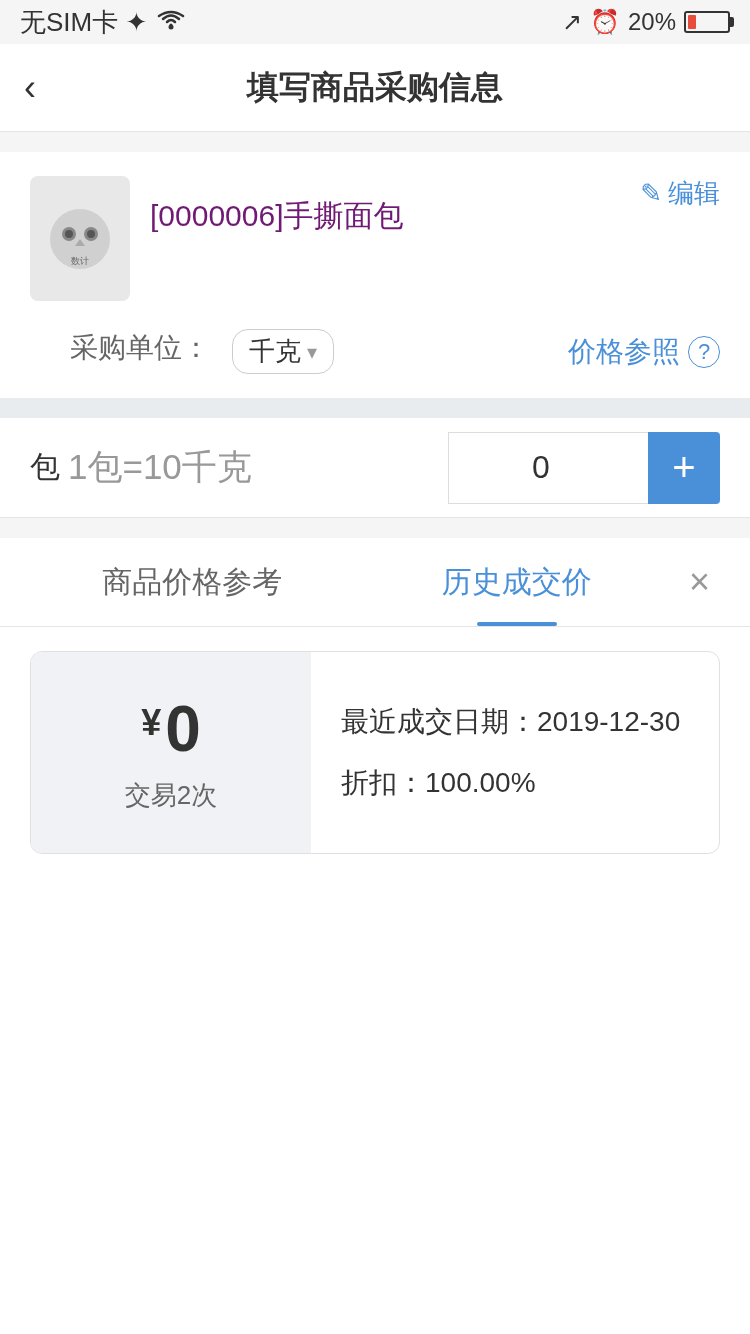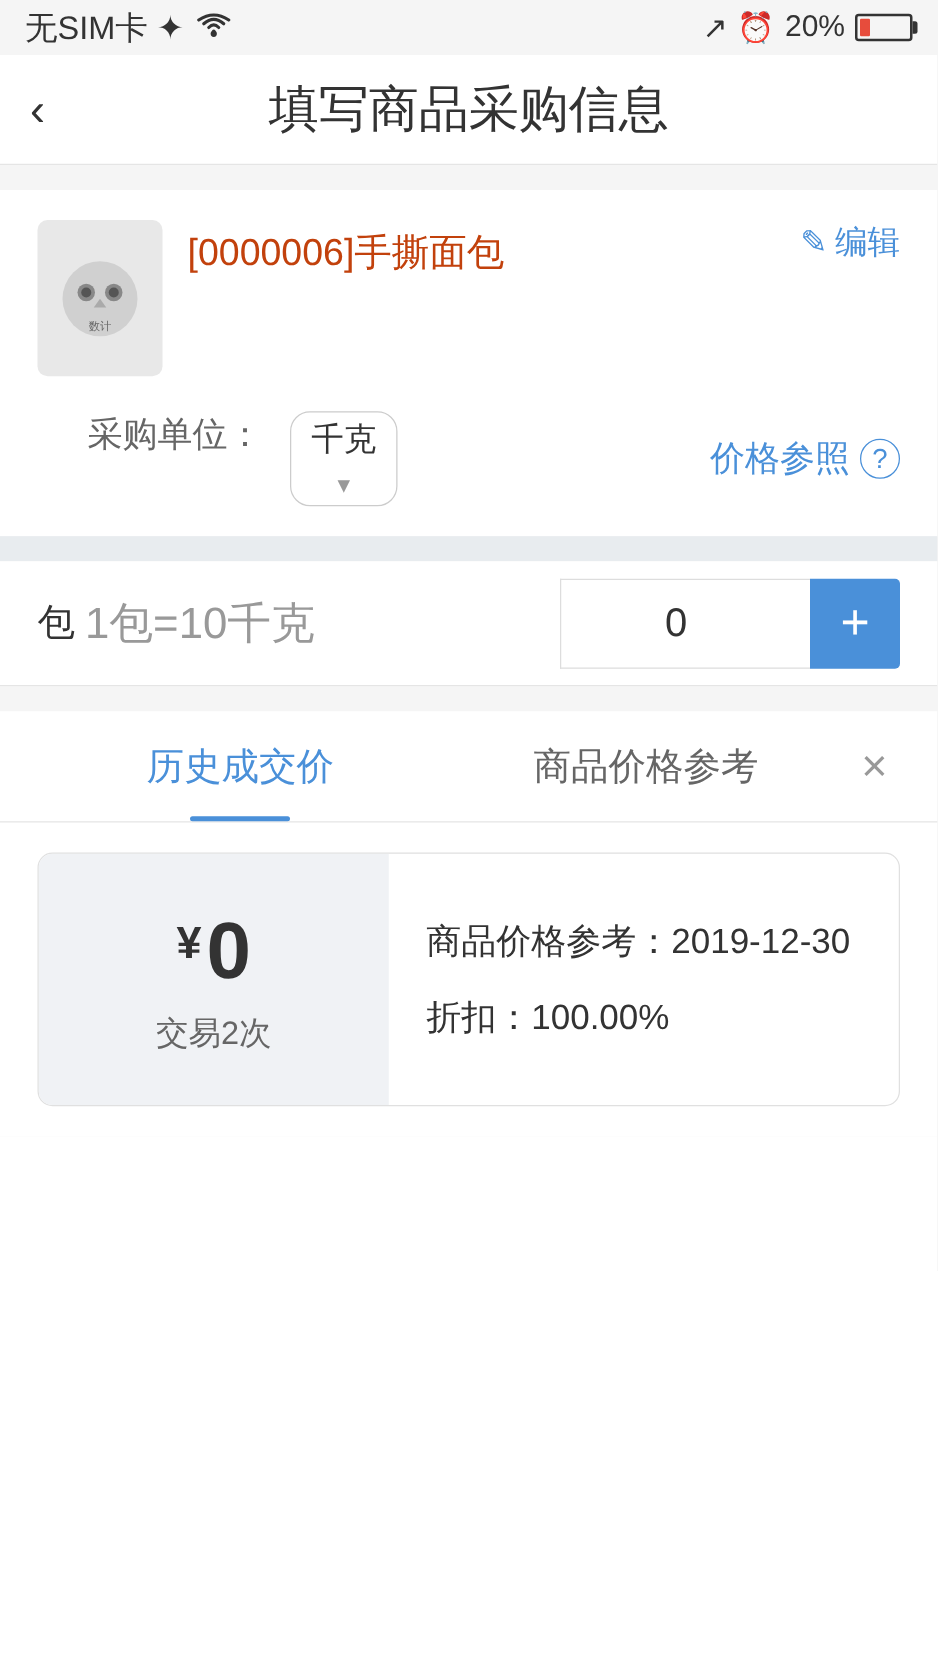--- a/index.html
+++ b/index.html
@@ -80,22 +80,22 @@
       border-bottom: 1px solid #e5e5e5;
     }
     .nav-back {
       position: absolute;
       left: 24px;
       font-size: 36px;
       color: #333;
       cursor: pointer;
     }
     .nav-title {
-      font-size: 40px;
-      font-weight: 400;
+      font-size: 32px;
+      font-weight: 700;
       color: #333;
     }
 
     
     .product-section {
       background: #fff;
       margin-top: 20px;
       padding: 24px 30px;
     }
     .product-header {
@@ -113,22 +113,22 @@
       height: 125px;
       background: #e8e8e8;
       border-radius: 8px;
       display: flex;
       align-items: center;
       justify-content: center;
       flex-shrink: 0;
     }
     .product-name {
       font-size: 30px;
-      color: #c2410c;
-      margin-top: 6px;
+      color: #701a75;
+      margin-top: 20px;
       font-weight: 500;
     }
     .edit-btn {
       color: #4a90d9;
       font-size: 26px;
       display: flex;
       align-items: center;
       gap: 6px;
       flex-shrink: 0;
     }
@@ -150,21 +150,20 @@
     .unit-select {
       border: 1px solid #ccc;
       border-radius: 16px;
       padding: 4px 16px;
       font-size: 26px;
       color: #333;
       background: #fff;
       display: flex;
       align-items: center;
       gap: 6px;
-      flex-direction: column;
     }
     .chevron-down {
       font-size: 20px;
       color: #999;
     }
     .price-ref {
       color: #4a90d9;
       font-size: 28px;
       display: flex;
       align-items: center;
@@ -432,42 +431,42 @@
     <span class="unit-sub">1包=10千克</span>
   </div>
   <div class="quantity-control">
     <input type="number" class="quantity-input" value="0" style="">
     <button class="plus-btn">+</button>
   </div>
 </div>
 
 <div class="tabs-section">
   <div class="tabs-header">
+    <div class="tab-item inactive">
+      <span>商品价格参考</span>
+    </div>
     <div class="tab-item active">
       <span>历史成交价</span>
       <div class="tab-underline"></div>
-    </div>
-    <div class="tab-item inactive">
-      <span>商品价格参考</span>
     </div>
     <div class="close-btn">×</div>
   </div>
 
   <div class="card-container">
     <div class="history-card">
       <div class="card-left">
         <div class="card-price">
           <span class="card-price-symbol">¥</span>
           <span class="card-price-value">0</span>
         </div>
         <div class="card-transactions">交易2次</div>
       </div>
       <div class="card-right">
         <div class="card-info-row">
-          <span>商品价格参考：</span><span>2019-12-30</span>
+          <span>最近成交日期：</span><span>2019-12-30</span>
         </div>
         <div class="card-info-row">
           <span>折扣：</span><span>100.00%</span>
         </div>
       </div>
     </div>
   </div>
 </div>
 
 <div class="white-fill"></div>

